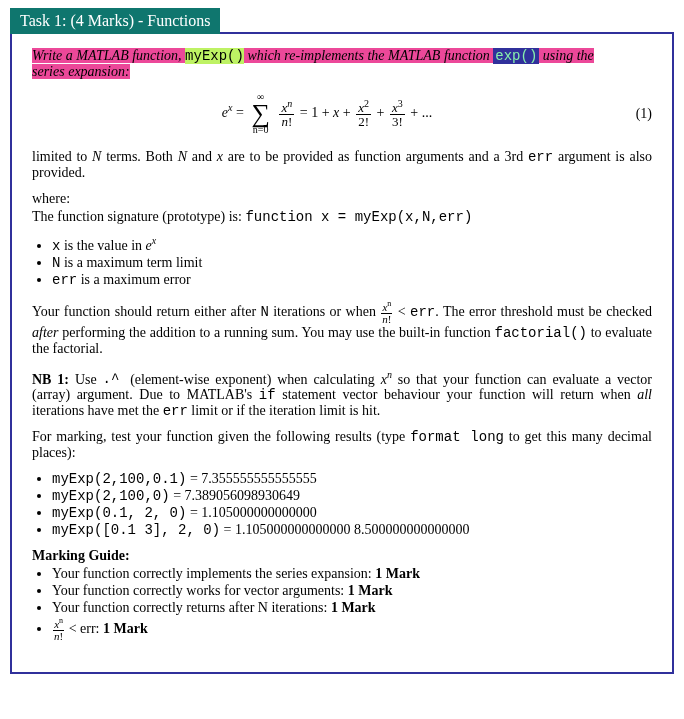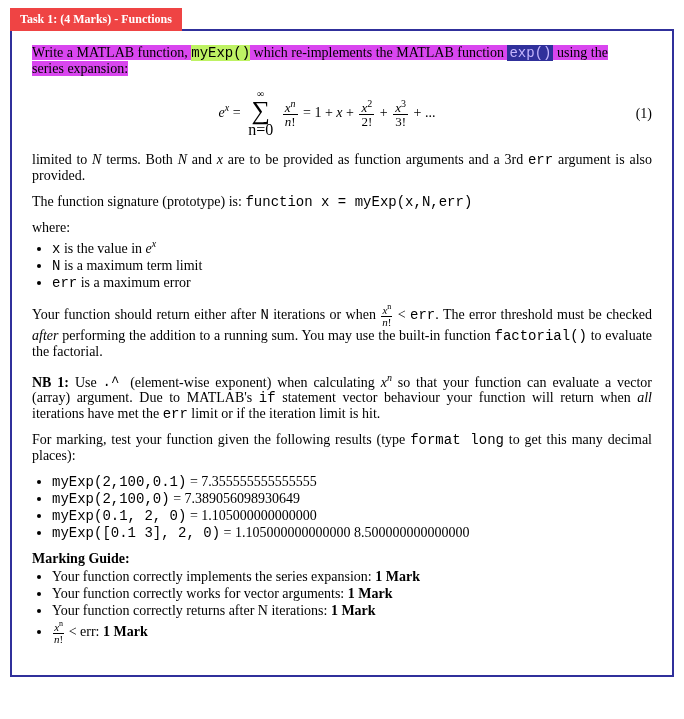--- a/index.html
+++ b/index.html
@@ -11,41 +11,41 @@
     color: #000;
     width: 684px;
   }
   .page {
     width: 684px;
     padding: 8px 10px 20px 10px;
     box-sizing: border-box;
   }
   .tab {
     display: inline-block;
-    background: #ef4444;
+    background: #0f766e;
     color: #fff;
     padding: 4px 10px;
-    font-size: 12px;
-    font-weight: bold;
+    font-size: 16px;
   }
   .box {
     border: 2px solid #30309b;
     padding: 14px 20px 20px 20px;
     margin-top: -2px;
   }
   .highlight {
-    background: #d946ef;
+    background: #ec4899;
+    font-style: italic;
   }
   .code-highlight {
     background: #bef264;
     font-family: "Courier New", Courier, monospace;
   }
   .code-highlight-dark {
     background: #30309b;
-    color: #c4b5fd;
+    color: #86efac;
     font-family: "Courier New", Courier, monospace;
     padding: 0 2px;
   }
   .tt {
     font-family: "Courier New", Courier, monospace;
     margin-top: 23px;
   }
   p {
     margin: 0 0 10px 0;
     text-align: justify;
@@ -74,21 +74,21 @@
   .sum .top {
     font-size: 10px;
     display: block;
   }
   .sum .sigma {
     font-size: 26px;
     display: block;
     line-height: 0.9;
   }
   .sum .bottom {
-    font-size: 16px;
+    font-size: 10px;
     display: block;
   }
   .frac {
     display: inline-block;
     vertical-align: middle;
     text-align: center;
     line-height: 1;
     margin: 0 2px;
   }
   .frac .num {
@@ -166,25 +166,25 @@
           <span class="den">3!</span>
         </span> + ...
       </div>
       <div class="eq-num">(1)</div>
     </div>
 
     <p>
       <span>limited to </span><span class="ital">N</span><span> terms.  Both </span><span class="ital">N</span><span> and </span><span class="ital">x</span><span> are to be provided as function arguments and a 3rd </span><span class="tt">err</span><span> argument is also provided.</span>
     </p>
 
+    <p style="margin-bottom:2px">where:</p>
+
     <p>
       <span>The function signature (prototype) is: </span><span class="tt">function x = myExp(x,N,err)</span>
     </p>
-
-    <p style="margin-bottom:2px">where:</p>
     <ul class="bullets">
       <li><span class="tt">x</span> is the value in <span class="ital">e</span><span class="sup ital">x</span></li>
       <li><span class="tt">N</span> is a maximum term limit</li>
       <li><span class="tt">err</span> is a maximum error</li>
     </ul>
 
     <p class="section-gap">
       <span>Your function should return either after </span><span class="tt">N</span><span> iterations or when </span><span class="smallfrac"><span class="num"><span class="ital">x</span><sup style="font-size:8px">n</sup></span><span class="den"><span class="ital">n</span>!</span></span><span> &lt; </span><span class="tt">err</span><span>. The error threshold must be checked </span><span class="ital">after</span><span> performing the addition to a running sum.  You may use the built-in function </span><span class="tt">factorial()</span><span> to evaluate the factorial.</span>
     </p>
 

